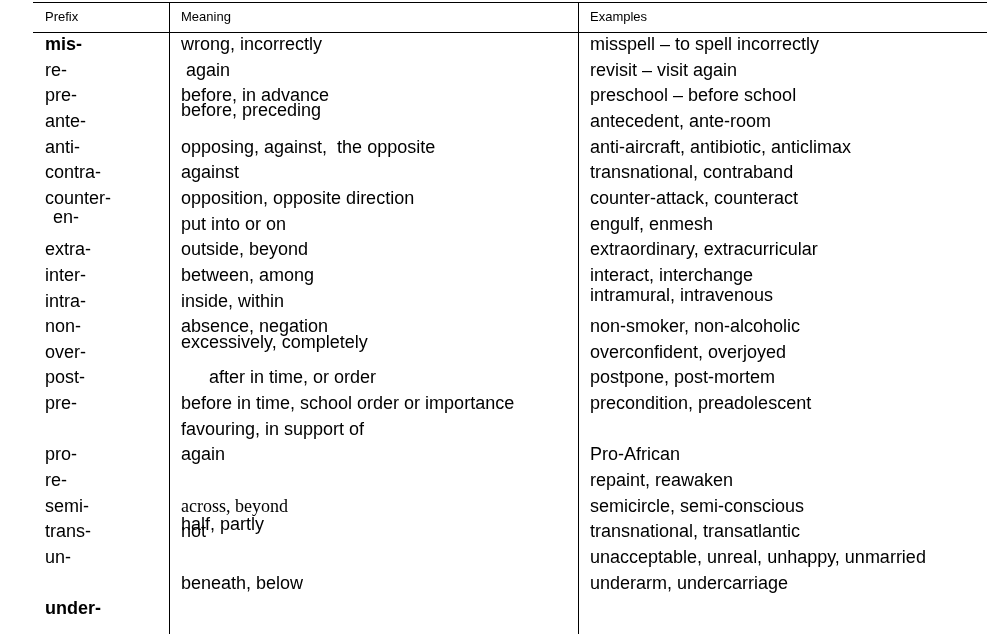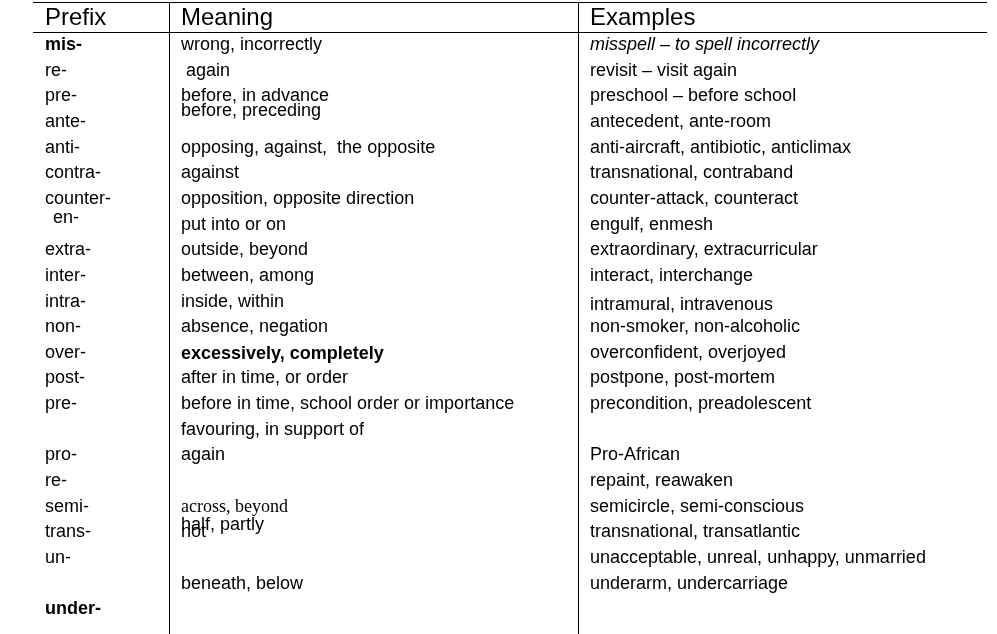--- a/index.html
+++ b/index.html
@@ -6,21 +6,21 @@
   body { width: 997px; height: 634px; position: relative; overflow: hidden;
          font-family: "Liberation Sans", "DejaVu Sans", sans-serif; color: #000; }
   .table { position: absolute; left: 33px; top: 2px; width: 954px; height: 632px; }
   .hline { position: absolute; left: 0; width: 954px; height: 1px; background: #000; }
   .hline.top { top: 0; }
   .hline.sep { top: 30px; }
   .vline { position: absolute; top: 0; width: 1px; height: 632px; background: #000; }
   .vline.v1 { left: 136px; }
   .vline.v2 { left: 545px; }
   .cell { position: absolute; font-size: 18px; line-height: 20px; white-space: pre; }
-  .hdr { top: 5px; font-size: 24px; }
+  .hdr { top: 5px; font-size: 13px; }
   .c1 { left: 12px; }
   .c2 { left: 148px; }
   .c3 { left: 557px; }
 </style>
 </head>
 <body>
 
 <div class="table">
   <div class="hline top"></div>
   <div class="hline sep"></div>
@@ -28,21 +28,21 @@
   <div class="vline v2"></div>
 
   <div class="cell hdr c1">Prefix</div>
   <div class="cell hdr c2">Meaning</div>
   <div class="cell hdr c3">Examples</div>
 
   <div id="rows">
       <div>
         <div class="cell c1" style="top: 32px; font-weight: bold;">mis-</div>
         <div class="cell c2" style="top: 32px;">wrong, incorrectly</div>
-        <div class="cell c3" style="top: 32px; font-style: italic;">misspell – to spell incorrectly</div>
+        <div class="cell c3" style="top: 32px;">misspell – to spell incorrectly</div>
       </div>
       <div>
         <div class="cell c1" style="top: 57.65px;">re-</div>
         <div class="cell c2" style="top: 57.65px;"> again</div>
         <div class="cell c3" style="top: 57.65px;">revisit – visit again</div>
       </div>
       <div>
         <div class="cell c1" style="top: 83.3px;">pre-</div>
         <div class="cell c2" style="top: 83.3px;">before, in advance</div>
         <div class="cell c3" style="top: 83.3px;">preschool – before school</div>
@@ -78,35 +78,35 @@
         <div class="cell c3" style="top: 237.2px;">extraordinary, extracurricular</div>
       </div>
       <div>
         <div class="cell c1" style="top: 262.85px;">inter-</div>
         <div class="cell c2" style="top: 262.85px;">between, among</div>
         <div class="cell c3" style="top: 262.85px;">interact, interchange</div>
       </div>
       <div>
         <div class="cell c1" style="top: 288.5px;">intra-</div>
         <div class="cell c2" style="top: 288.5px;">inside, within</div>
-        <div class="cell c3" style="top: 292px;">intramural, intravenous</div>
+        <div class="cell c3" style="top: 283px;">intramural, intravenous</div>
       </div>
       <div>
         <div class="cell c1" style="top: 314.15px;">non-</div>
         <div class="cell c2" style="top: 314.15px;">absence, negation</div>
         <div class="cell c3" style="top: 314.15px;">non-smoker, non-alcoholic</div>
       </div>
       <div>
         <div class="cell c1" style="top: 339.8px;">over-</div>
-        <div class="cell c2" style="top: 341px; font-weight: bold;">excessively, completely</div>
+        <div class="cell c2" style="top: 330px;">excessively, completely</div>
         <div class="cell c3" style="top: 339.8px;">overconfident, overjoyed</div>
       </div>
       <div>
         <div class="cell c1" style="top: 365.45px;">post-</div>
-        <div class="cell c2" style="top: 365.45px;">after in time, or order</div>
+        <div class="cell c2" style="top: 365.45px; margin-left: 28px;">after in time, or order</div>
         <div class="cell c3" style="top: 365.45px;">postpone, post-mortem</div>
       </div>
       <div>
         <div class="cell c1" style="top: 391.1px;">pre-</div>
         <div class="cell c2" style="top: 391.1px;">before in time, school order or importance</div>
         <div class="cell c3" style="top: 391.1px;">precondition, preadolescent</div>
       </div>
       <div>
         <div class="cell c1" style="top: 416.75px;"></div>
         <div class="cell c2" style="top: 416.75px;">favouring, in support of</div>

